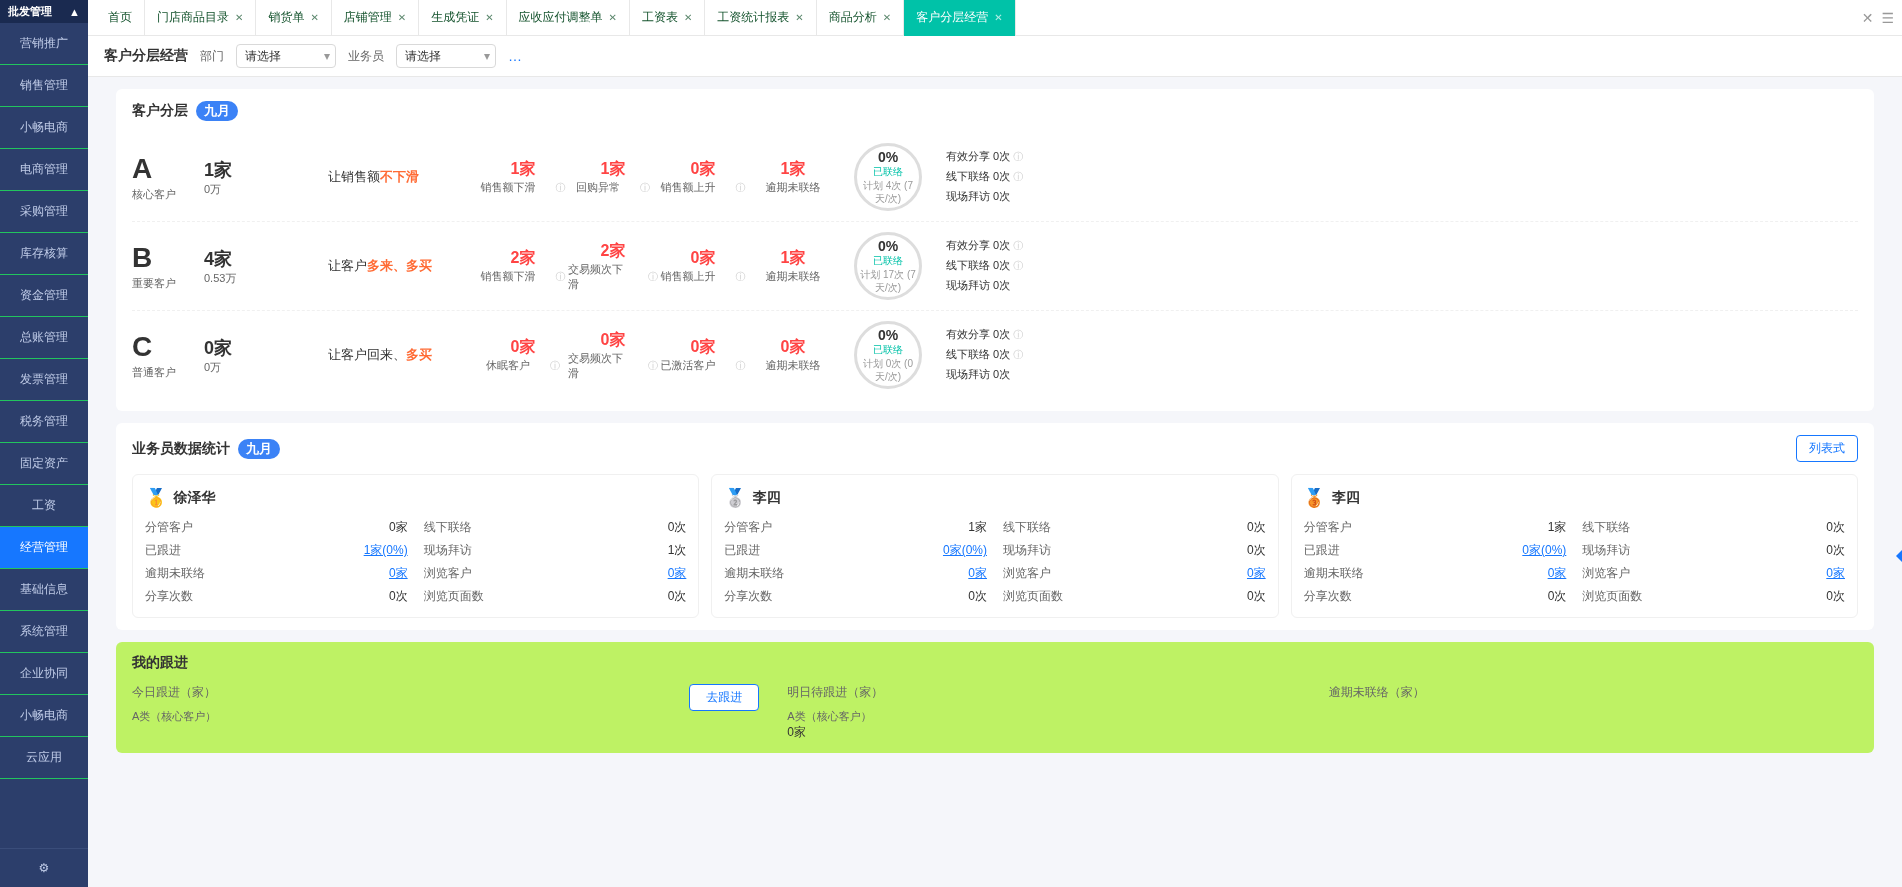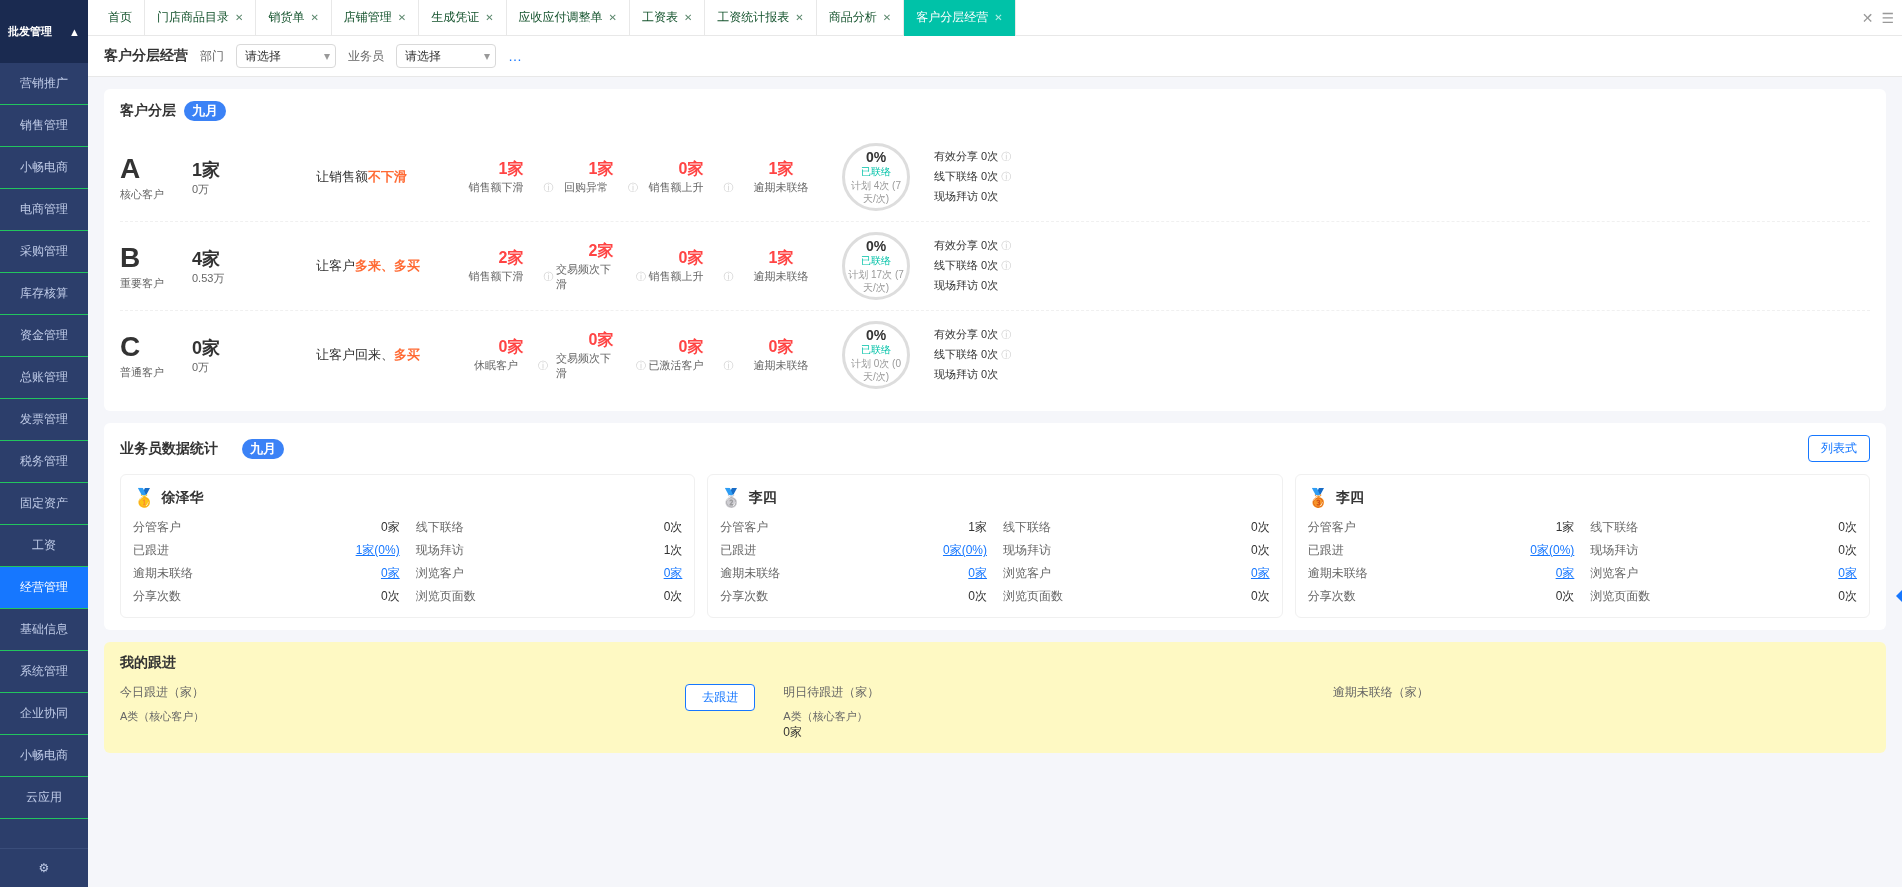--- a/index.html
+++ b/index.html
@@ -10,21 +10,21 @@
       width: 88px;
       background: #2c3e6b;
       color: #fff;
       display: flex;
       flex-direction: column;
       flex-shrink: 0;
       height: 100%;
     }
     .sidebar-header {
       background: #1a2a50;
-      padding: 24px 8px;
+      padding: 4px 8px;
       text-align: center;
       font-size: 13px;
       font-weight: bold;
       display: flex;
       align-items: center;
       justify-content: space-between;
       cursor: pointer;
     }
     .sidebar-header span { font-size: 11px; }
     .sidebar-item {
@@ -111,21 +111,21 @@
       cursor: pointer;
       min-width: 100px;
       appearance: none;
       position: relative;
     }
     .select-wrap { position: relative; display: inline-block; }
     .select-wrap::after { content: '▾'; position: absolute; right: 6px; top: 50%; transform: translateY(-50%); color: #999; pointer-events: none; }
     .toolbar-dots { color: #1677ff; font-size: 14px; cursor: pointer; }
 
     
-    .content { flex: 1; overflow-y: auto; padding: 12px 16px; background: #f5f6fa; }
+    .content { flex: 1; overflow-y: auto; padding: 12px 28px; background: #f5f6fa; }
 
     
     .section { background: #fff; border-radius: 6px; margin-bottom: 12px; padding: 12px 16px; }
     .section-header { display: flex; align-items: center; gap: 8px; margin-bottom: 12px; }
     .section-title { font-size: 14px; font-weight: bold; color: #333; }
     .section-month { background: #3b82f6; color: #fff; border-radius: 10px; padding: 1px 8px; font-size: 13px; font-weight: bold; }
 
     
     .tier-row {
       display: flex;
@@ -199,37 +199,37 @@
     }
     .tier-circle-pct { font-size: 14px; font-weight: bold; color: #333; }
     .tier-circle-label { font-size: 10px; color: #00c2a8; }
     .tier-circle-sub { font-size: 10px; color: #999; text-align: center; line-height: 1.3; }
 
     .tier-right-stats { font-size: 11px; color: #333; line-height: 1.8; margin-left: 8px; }
 
     
     .staff-section { background: #fff; border-radius: 6px; margin-bottom: 12px; padding: 12px 16px; }
     .staff-section-header { display: flex; align-items: center; justify-content: space-between; margin-bottom: 12px; }
-    .staff-header-left { display: flex; align-items: center; gap: 24px; }
+    .staff-header-left { display: flex; align-items: center; gap: 8px; }
     .list-view-btn { border: 1px solid #1677ff; color: #1677ff; background: #fff; padding: 4px 12px; border-radius: 4px; font-size: 12px; cursor: pointer; }
 
     .staff-grid { display: grid; grid-template-columns: 1fr 1fr 1fr; gap: 12px; }
     .staff-card { border: 1px solid #f0f0f0; border-radius: 6px; padding: 12px; }
     .staff-name-row { display: flex; align-items: center; gap: 6px; margin-bottom: 10px; }
     .staff-medal { font-size: 18px; }
     .staff-name { font-size: 14px; font-weight: bold; color: #333; }
 
     .staff-stats-grid { display: grid; grid-template-columns: 1fr 1fr; gap: 6px 16px; }
     .staff-stat-row { display: flex; align-items: flex-end; justify-content: space-between; font-size: 12px; }
     .staff-stat-label { color: #666; }
     .staff-stat-val { color: #1677ff; text-decoration: underline; cursor: pointer; }
     .staff-stat-val-plain { color: #333; }
 
     
-    .followup-section { background: #fef9c3; border-radius: 6px; padding: 12px 16px; }
+    .followup-section { background: #bef264; border-radius: 6px; padding: 12px 16px; }
     .followup-header { display: flex; align-items: center; gap: 8px; margin-bottom: 12px; }
     .followup-title { font-size: 14px; font-weight: bold; color: #333; }
     .followup-col-title { font-size: 12px; color: #666; margin-bottom: 8px; }
     .goto-btn { border: 1px solid #1677ff; color: #1677ff; background: #fff; padding: 4px 16px; border-radius: 4px; font-size: 12px; cursor: pointer; }
   </style>
 </head>
 <body>
 
 <div class="sidebar">
   <div class="sidebar-header">

